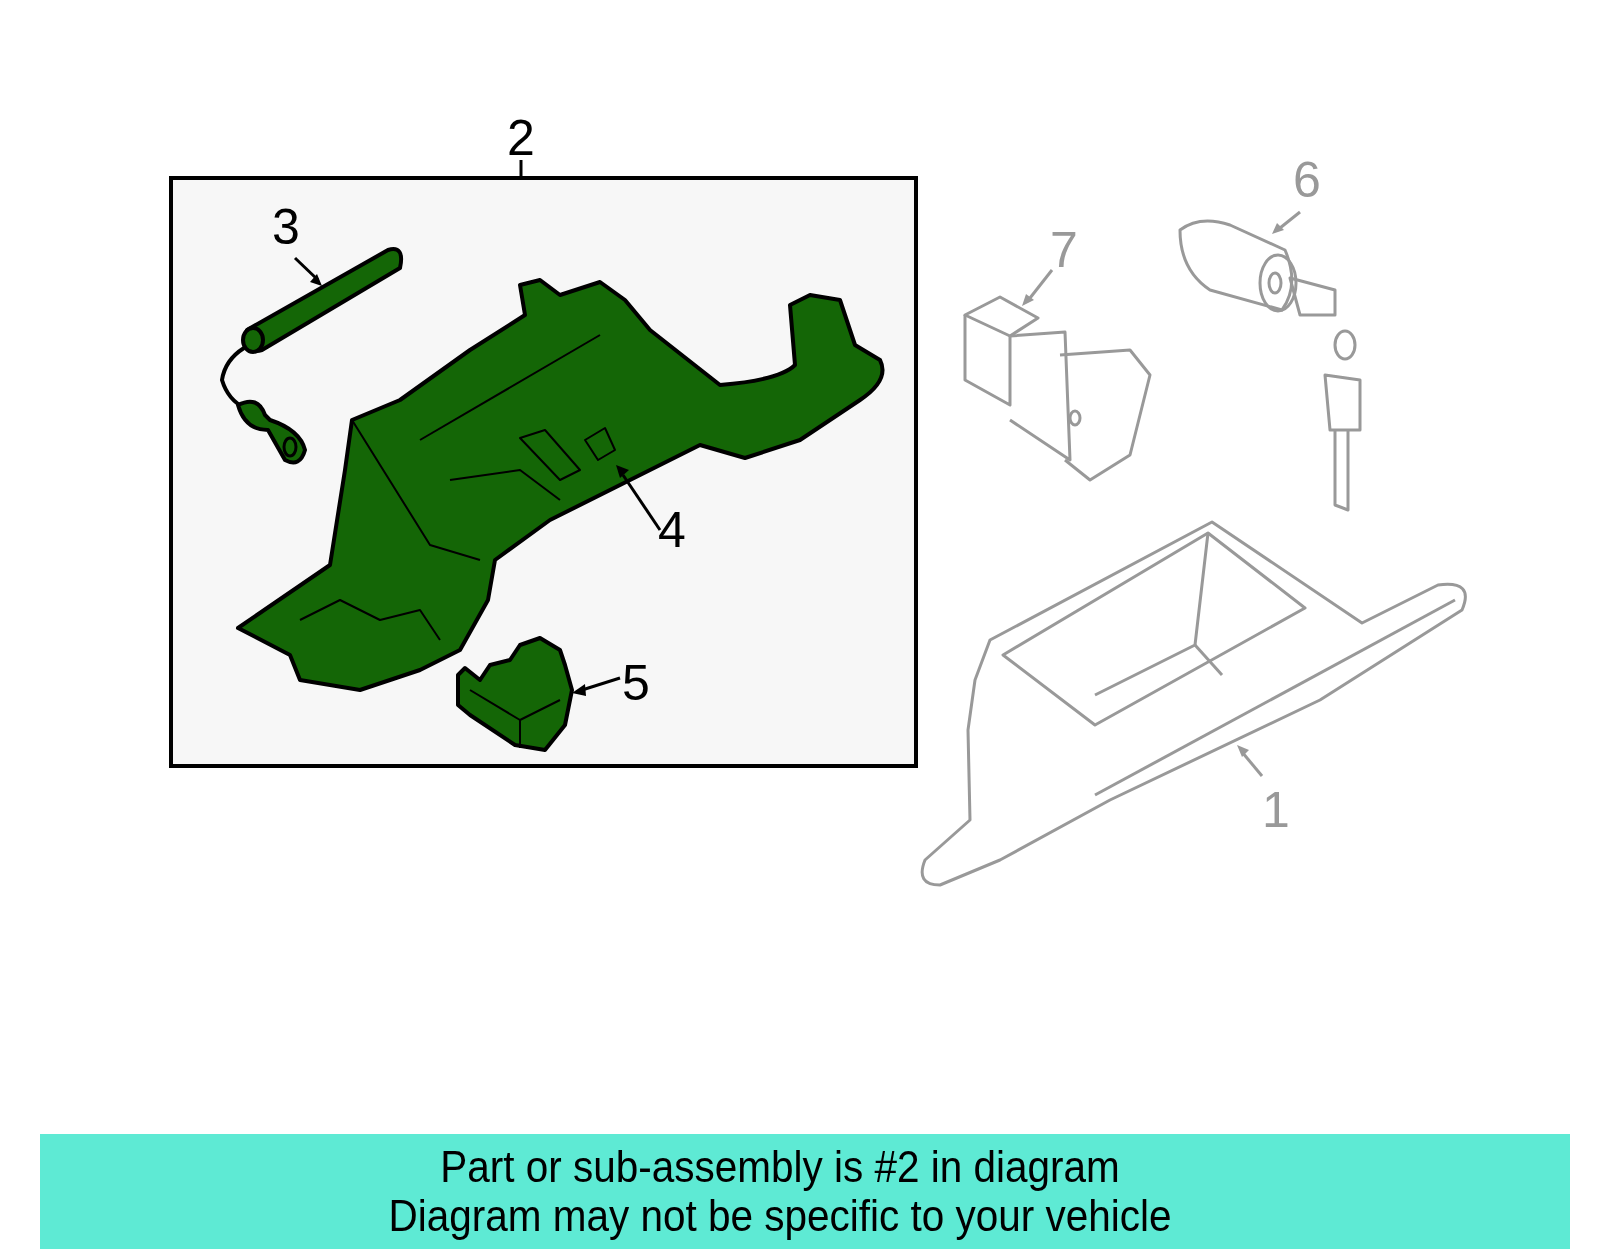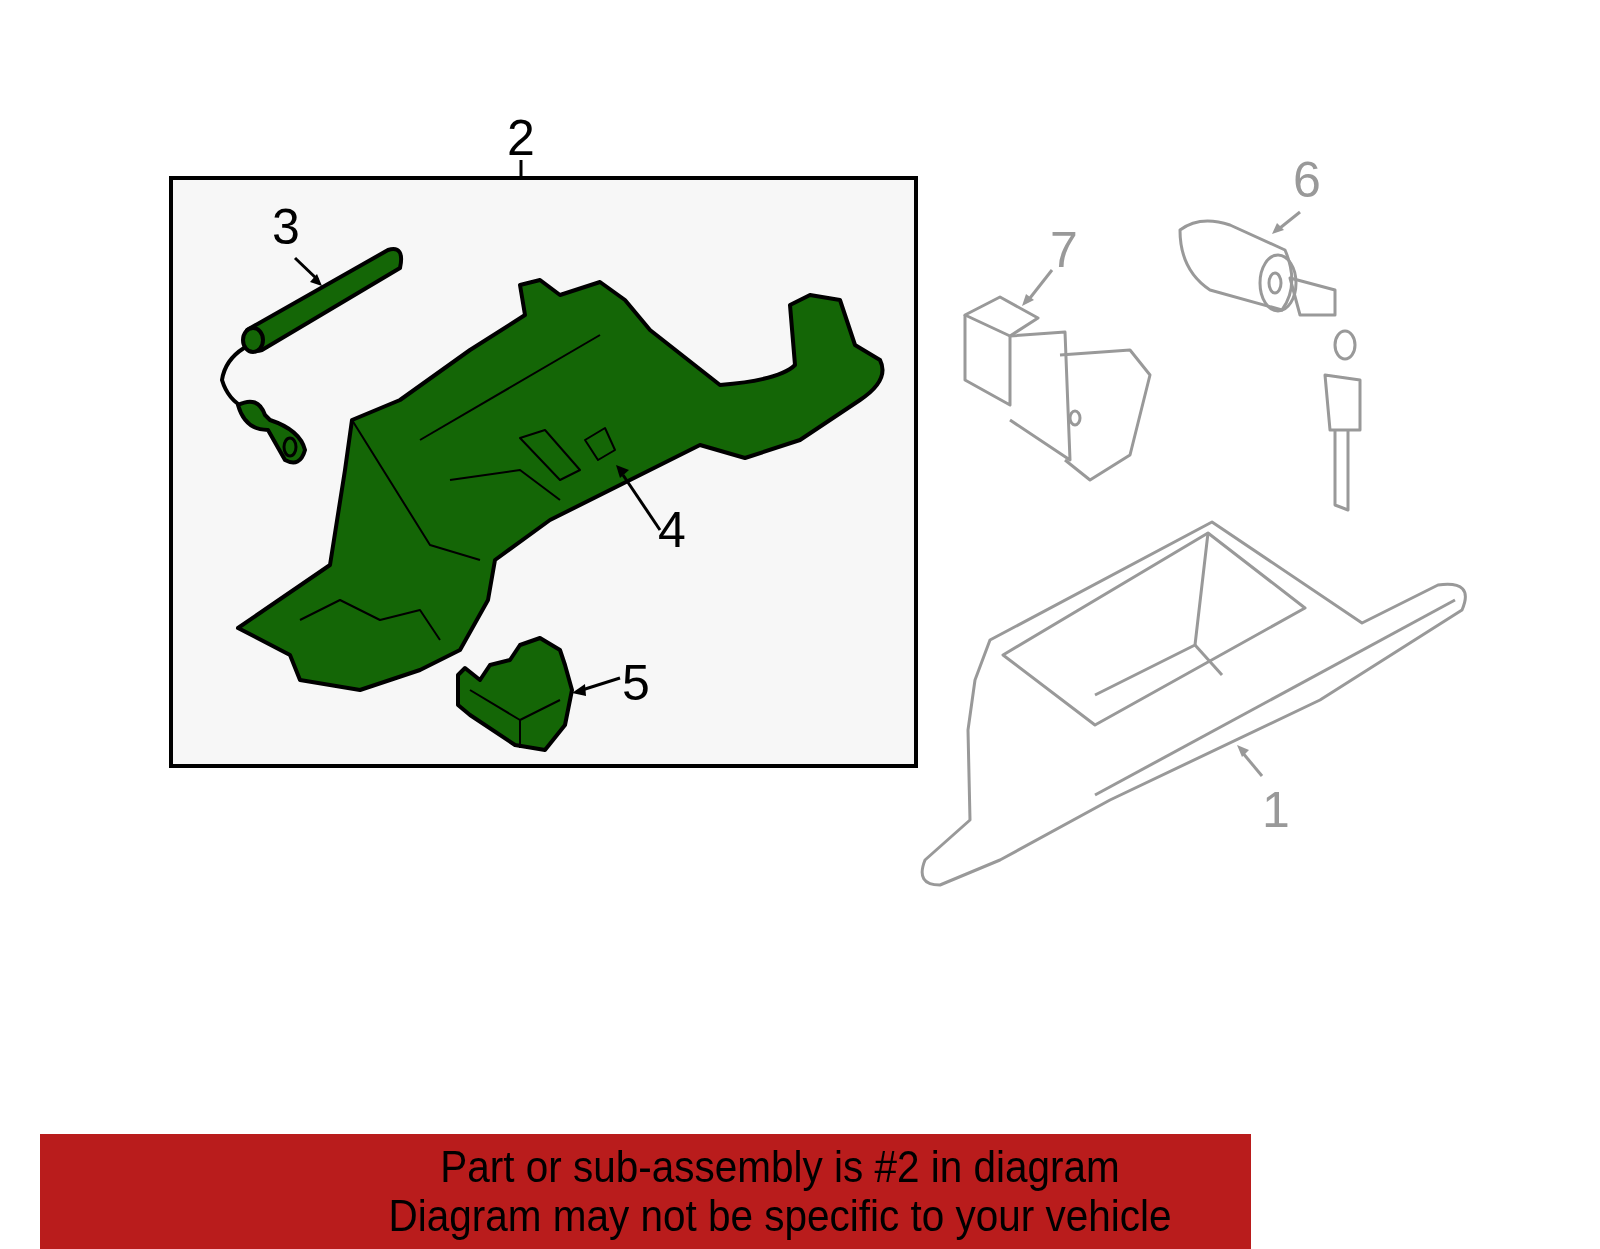--- a/index.html
+++ b/index.html
@@ -1,21 +1,21 @@
 <!DOCTYPE html>
 <html><head>
 <meta charset="utf-8">
 <style>
   html, body { margin: 0; padding: 0; background: #ffffff; }
   body { width: 1600px; height: 1249px; position: relative; overflow: hidden; font-family: "Liberation Sans", sans-serif; }
   .canvas { position: absolute; left: 0; top: 0; width: 1600px; height: 1249px; }
   .callout { position: absolute; font-family: "Liberation Sans", sans-serif; font-size: 50px; line-height: 1; }
   .callout.dark { color: #000000; }
   .callout.grey { color: #999999; }
-  .banner { position: absolute; left: 40px; top: 1134px; width: 1211px; height: 115px; background: #b91c1c; }
+  .banner { position: absolute; left: 40px; top: 1134px; width: 1530px; height: 115px; background: #5eead4; }
   .banner-line { position: absolute; left: 0; width: 1480px; text-align: center; color: #000; font-size: 44px; line-height: 48px; transform: scaleX(0.92); transform-origin: center; }
   .banner-line.l1 { top: 9px; }
   .banner-line.l2 { top: 58px; }
 </style>
 </head>
 <body>
 
 <div class="canvas">
   <svg width="1600" height="1249" viewBox="0 0 1600 1249" xmlns="http://www.w3.org/2000/svg">
 

